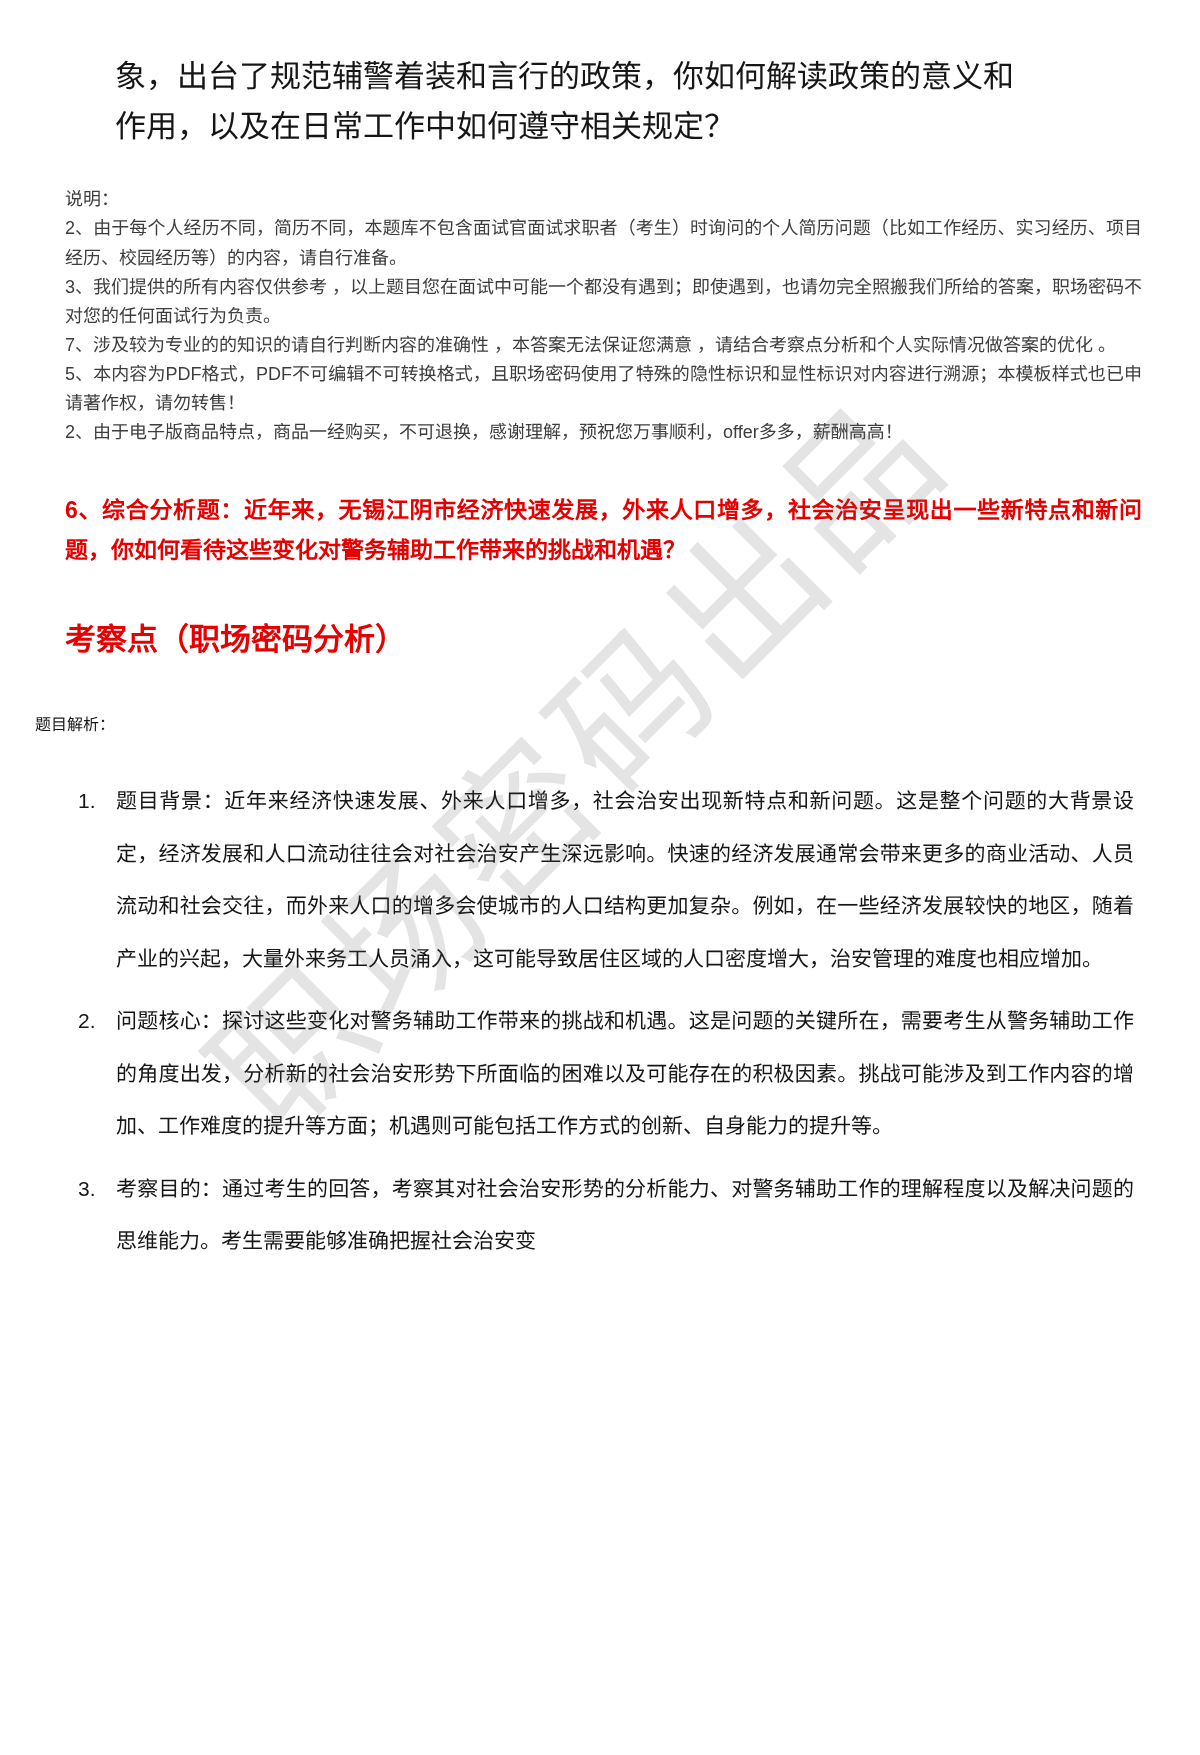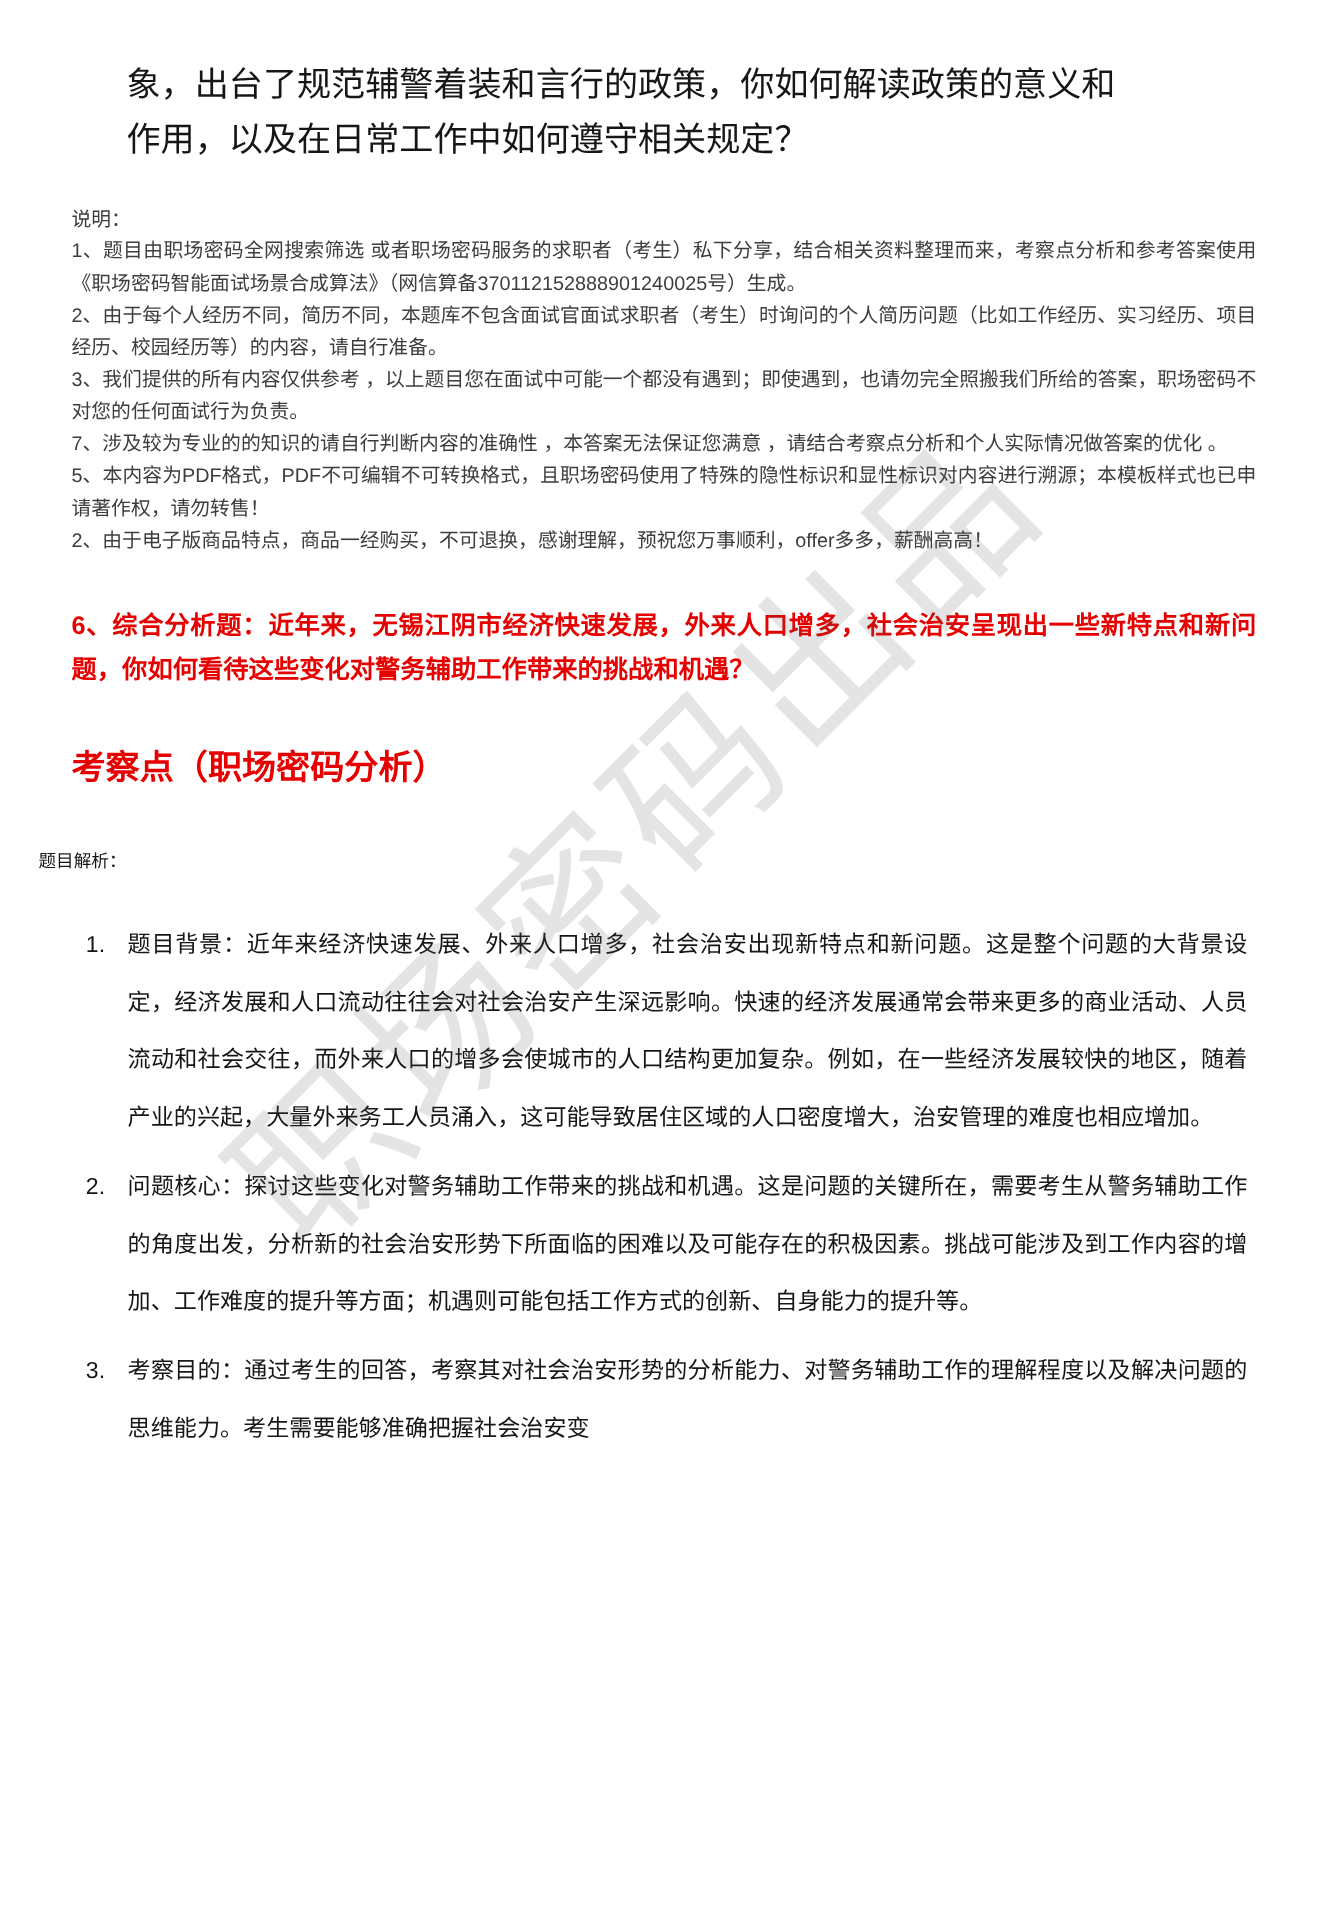--- a/index.html
+++ b/index.html
@@ -103,21 +103,20 @@
 <div class="page">
 
   <div class="watermark">职场密码出品</div>
 
   <div class="content">
 
     <h1 class="heading">象，出台了规范辅警着装和言行的政策，你如何解读政策的意义和作用，以及在日常工作中如何遵守相关规定？</h1>
 
     <div class="notes">
       <p>说明：</p>
-      <p>1、题目由职场密码全网搜索筛选 或者职场密码服务的求职者（考生）私下分享，结合相关资料整理而来，考察点分析和参考答案使用《职场密码智能面试场景合成算法》（网信算备370112152888901240025号）生成。</p>
       <p>2、由于每个人经历不同，简历不同，本题库不包含面试官面试求职者（考生）时询问的个人简历问题（比如工作经历、实习经历、项目经历、校园经历等）的内容，请自行准备。</p>
       <p>3、我们提供的所有内容仅供参考 ，以上题目您在面试中可能一个都没有遇到；即使遇到，也请勿完全照搬我们所给的答案，职场密码不对您的任何面试行为负责。</p>
       <p>7、涉及较为专业的的知识的请自行判断内容的准确性 ，本答案无法保证您满意 ，请结合考察点分析和个人实际情况做答案的优化 。</p>
       <p>5、本内容为PDF格式，PDF不可编辑不可转换格式，且职场密码使用了特殊的隐性标识和显性标识对内容进行溯源；本模板样式也已申请著作权，请勿转售！</p>
       <p>2、由于电子版商品特点，商品一经购买，不可退换，感谢理解，预祝您万事顺利，offer多多，薪酬高高！</p>
     </div>
 
     <p class="question">6、综合分析题：近年来，无锡江阴市经济快速发展，外来人口增多，社会治安呈现出一些新特点和新问题，你如何看待这些变化对警务辅助工作带来的挑战和机遇？</p>
 
     <p class="exam-points">考察点（职场密码分析）</p>

